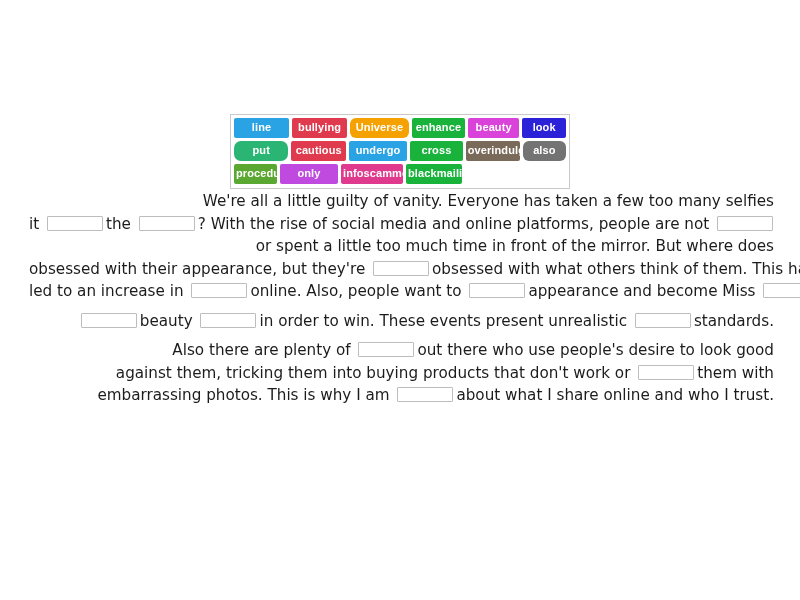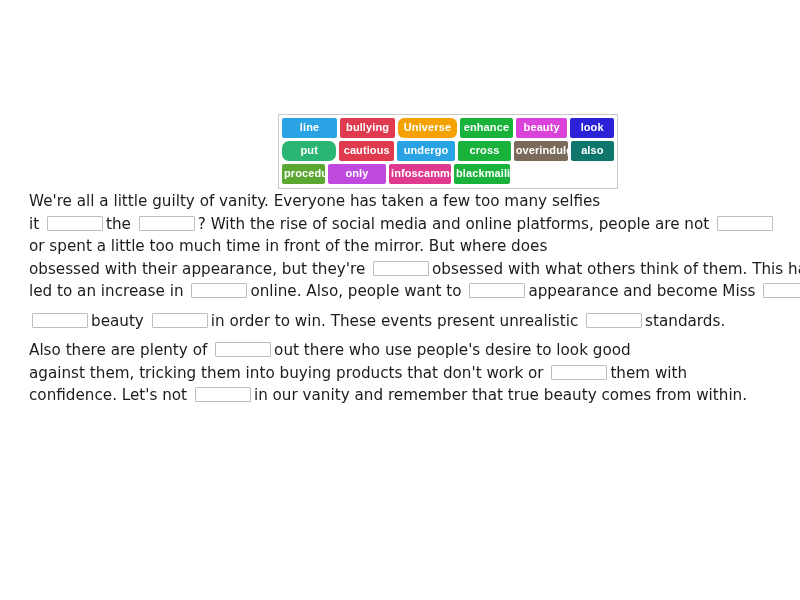--- a/index.html
+++ b/index.html
@@ -21,21 +21,20 @@
   
   #word-bank {
     position: absolute;
     left: 230px;
     top: 114px;
     width: 340px;
     border: 1px solid #c9c9c9;
     background: #ffffff;
     padding: 3px 3px 4px 3px;
     box-sizing: border-box;
-    margin-left: 48px;
   }
   .bank-row {
     display: flex;
     gap: 3px;
     margin-bottom: 3px;
   }
   .bank-row:last-child { margin-bottom: 0; }
   .chip {
     color: #ffffff;
     font-size: 11px;
@@ -57,20 +56,21 @@
     top: 190px;
     width: 745px;
     font-size: 15.2px;
     color: #1c1c1c;
     line-height: 22.5px;
     font-family: "DejaVu Sans", "Liberation Sans", sans-serif;
   }
   .line {
     display: block;
     white-space: nowrap;
+    text-align: right;
   }
   .gap {
     display: inline-block;
     width: 60px;
     height: 15px;
     border: 1px solid #bdbdbd;
     background: #ffffff;
     vertical-align: -2px;
     margin: 0 3px;
     box-sizing: border-box;
@@ -92,37 +92,37 @@
         <div class="chip" style="background: rgb(25, 179, 60); width: 56px;">enhance</div>
         <div class="chip" style="background: rgb(217, 67, 217); width: 54px;">beauty</div>
         <div class="chip" style="background: rgb(43, 34, 216); width: 46px;">look</div>
       </div>
       <div class="bank-row">
         <div class="chip" style="background: rgb(42, 181, 116); width: 58px; border-radius: 7px;">put</div>
         <div class="chip" style="background: rgb(224, 58, 78); width: 58px;">cautious</div>
         <div class="chip" style="background: rgb(41, 163, 227); width: 62px;">undergo</div>
         <div class="chip" style="background: rgb(25, 179, 60); width: 56px;">cross</div>
         <div class="chip" style="background: rgb(122, 106, 90); width: 54px;">overindulge</div>
-        <div class="chip" style="background: #0f766e; width: 46px;">also</div>
+        <div class="chip" style="background: #737373; width: 46px; border-radius: 6px;">also</div>
       </div>
       <div class="bank-row">
         <div class="chip" style="background: rgb(90, 168, 50); width: 43px;">procedures</div>
         <div class="chip" style="background: rgb(192, 74, 224); width: 58px;">only</div>
         <div class="chip" style="background: rgb(224, 58, 142); width: 62px;">infoscammers</div>
         <div class="chip" style="background: rgb(25, 179, 60); width: 56px;">blackmailing</div>
       </div>
     </div>
 
   <div id="passage">
       <span class="line"><span>We're all a little guilty of vanity. Everyone has taken a few too many selfies</span> </span>
       <span class="line"><span>it</span> <span class="gap w-med"></span><span>the</span> <span class="gap w-med"></span><span>? With the rise of social media and online platforms, people are not</span> <span class="gap w-med"></span></span>
       <span class="line"><span>or spent a little too much time in front of the mirror. But where does</span> </span>
       <span class="line"><span>obsessed with their appearance, but they're</span> <span class="gap w-med"></span><span>obsessed with what others think of them. This has</span> </span>
       <span class="line"><span>led to an increase in</span> <span class="gap w-med"></span><span>online. Also, people want to</span> <span class="gap w-med"></span><span>appearance and become Miss</span> <span class="gap w-med"></span> </span>
       <span class="spacer-line"></span>
       <span class="line"><span class="gap w-med"></span><span>beauty</span> <span class="gap w-med"></span><span>in order to win. These events present unrealistic</span> <span class="gap w-med"></span><span>standards.</span> </span>
       <span class="spacer-line"></span>
       <span class="line"><span>Also there are plenty of</span> <span class="gap w-med"></span><span>out there who use people's desire to look good</span> </span>
       <span class="line"><span>against them, tricking them into buying products that don't work or</span> <span class="gap w-med"></span><span>them with</span> </span>
-      <span class="line"><span>confidence. Let's not</span> <span class="gap w-med"></span><span>in our vanity and remember that true beauty comes from within.</span> </span>
+      <span class="line"><span>embarrassing photos. This is why I am</span> <span class="gap w-med"></span><span>about what I share online and who I trust.</span> </span>
     </div>
 
 </div>
 
 </body></html>

